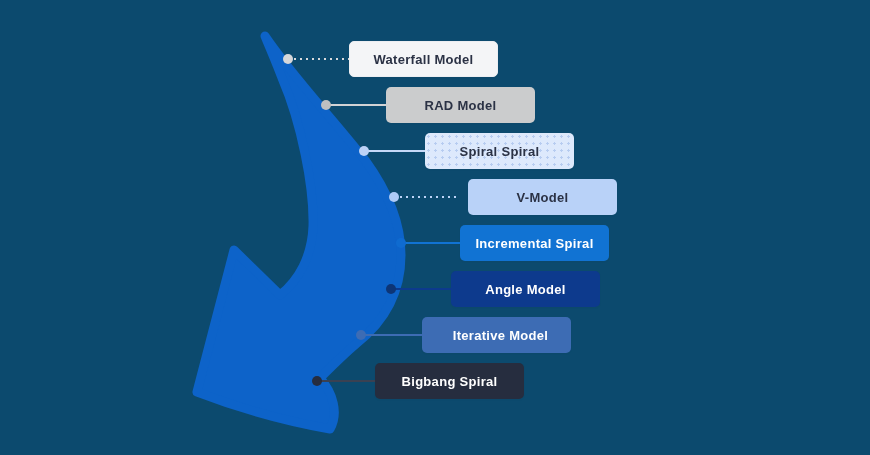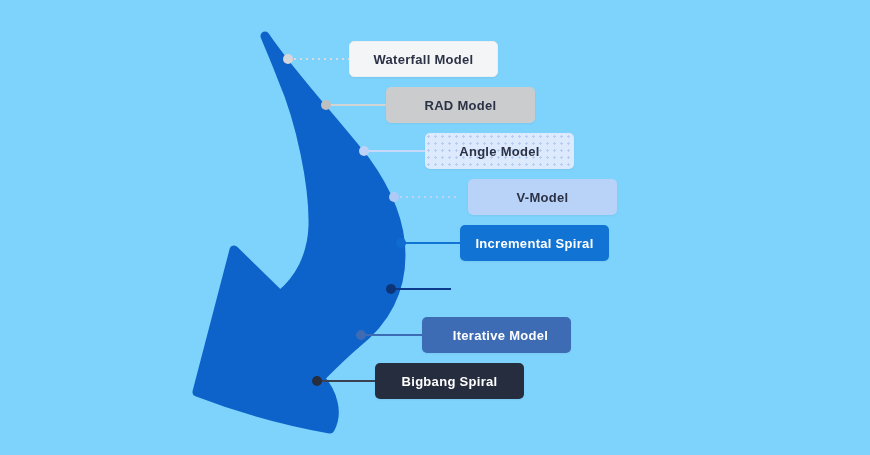--- a/index.html
+++ b/index.html
@@ -1,19 +1,19 @@
 <!DOCTYPE html>
 <html><head>
 <meta charset="utf-8">
 <style>
   html,body{margin:0;padding:0;background:#ffffff;}
   #stage{
     position:relative;
     width:870px;height:455px;
-    background:#7dd3fc;
+    background:#0c4a6e;
     overflow:hidden;
     font-family:"Liberation Sans", sans-serif;
   }
   #arrow-layer{position:absolute;left:0;top:0;width:870px;height:455px;}
   .model-box{
     position:absolute;
     width:149px;height:36px;
     border-radius:5px;
     display:flex;align-items:center;justify-content:center;
     font-size:13px;font-weight:700;letter-spacing:.3px;
@@ -94,31 +94,34 @@
 
   <div class="model-box m1" style="background-color: rgb(244, 245, 247); color: rgb(43, 50, 69);">
     <span>Waterfall Model</span>
   </div>
 
   <div class="model-box m2" style="background-color: rgb(203, 204, 205); color: rgb(43, 50, 69);">
     <span>RAD Model</span>
   </div>
 
   <div class="model-box m3" style="background-color: rgb(221, 233, 252); color: rgb(43, 50, 69);">
-    <span>Angle Model</span>
+    <span>Spiral Spiral</span>
   </div>
 
   <div class="model-box m4" style="background-color: rgb(185, 210, 248); color: rgb(43, 50, 69);">
     <span>V-Model</span>
   </div>
 
   <div class="model-box m5" style="background-color: rgb(17, 115, 211); color: rgb(255, 255, 255);">
     <span>Incremental Spiral</span>
   </div>
 
+  <div class="model-box m6" style="background-color: rgb(13, 58, 141); color: rgb(255, 255, 255);">
+    <span>Angle Model</span>
+  </div>
 
   <div class="model-box m7" style="background-color: rgb(61, 108, 180); color: rgb(255, 255, 255); padding-left: 8px;">
     <span>Iterative Model</span>
   </div>
 
   <div class="model-box m8" style="background-color: rgb(38, 45, 63); color: rgb(255, 255, 255);">
     <span>Bigbang Spiral</span>
   </div>
 
 </div>

